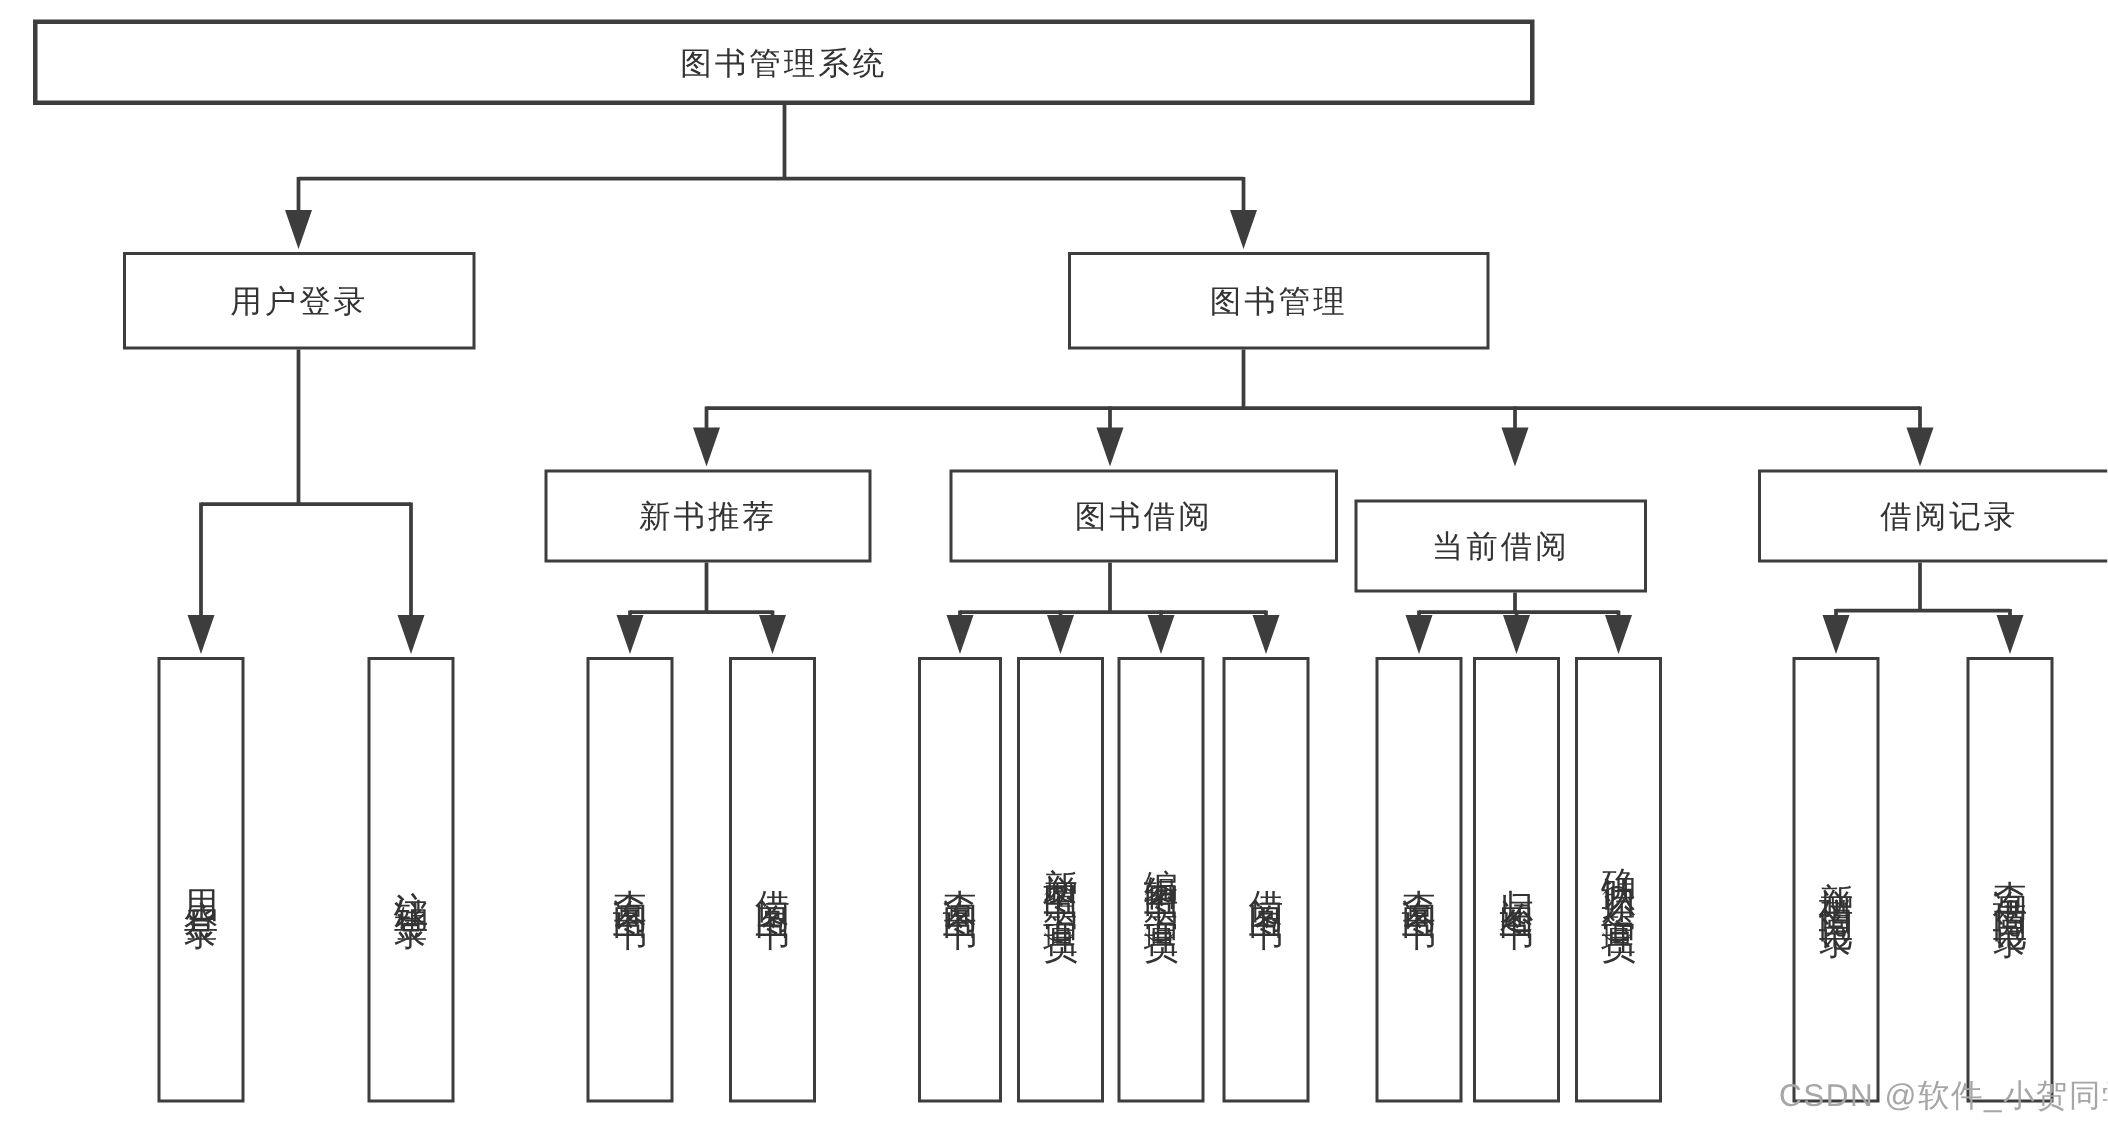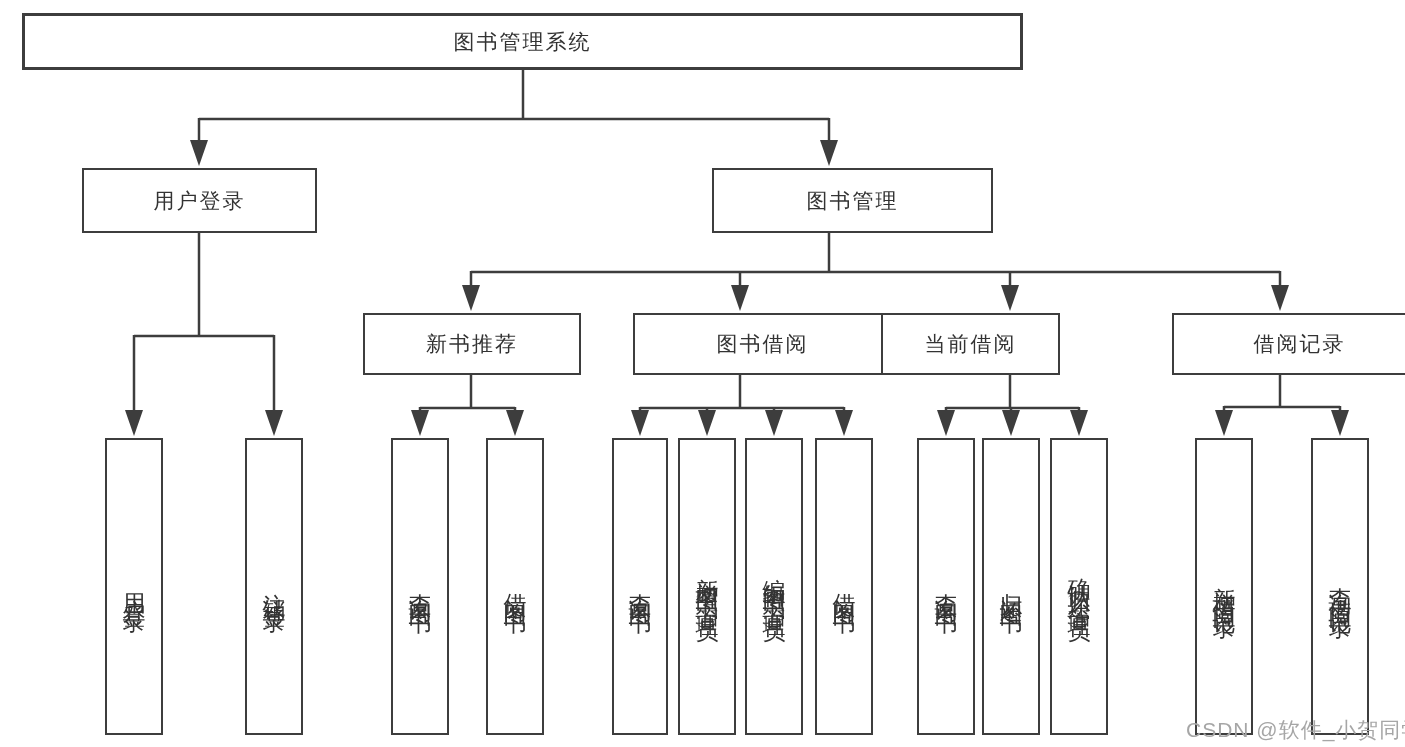--- a/index.html
+++ b/index.html
@@ -163,21 +163,21 @@
   <div class="box lvl2" style="left:712px;width:281px;">
     <span>图书管理</span>
   </div>
 
   <div class="box lvl3" style="left:363px;width:218px;">
     <span>新书推荐</span>
   </div>
   <div class="box lvl3" style="left:633px;width:259px;">
     <span>图书借阅</span>
   </div>
-  <div class="box lvl3" style="left:881px;width:179px;">
+  <div class="box lvl3" style="left:903px;width:195px;margin-top:20px;">
     <span>当前借阅</span>
   </div>
   <div class="box lvl3" style="left:1172px;width:255px;">
     <span>借阅记录</span>
   </div>
 
   <div class="leaf" style="left:105px;">
     <span>用户登录</span>
   </div>
   <div class="leaf" style="left:245px;">

